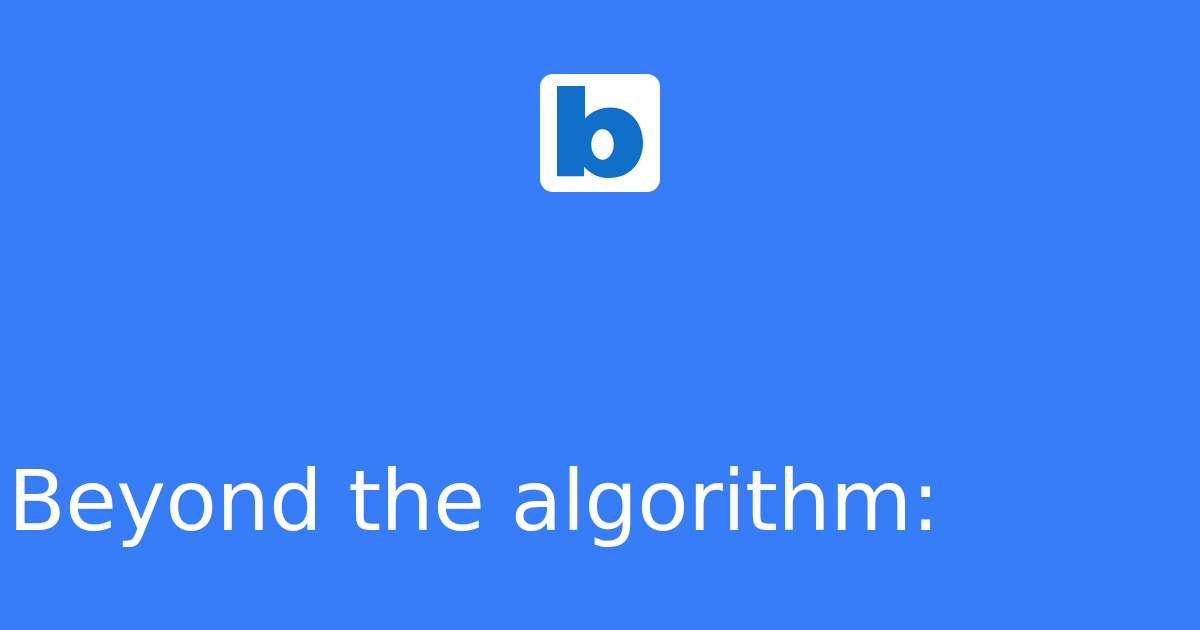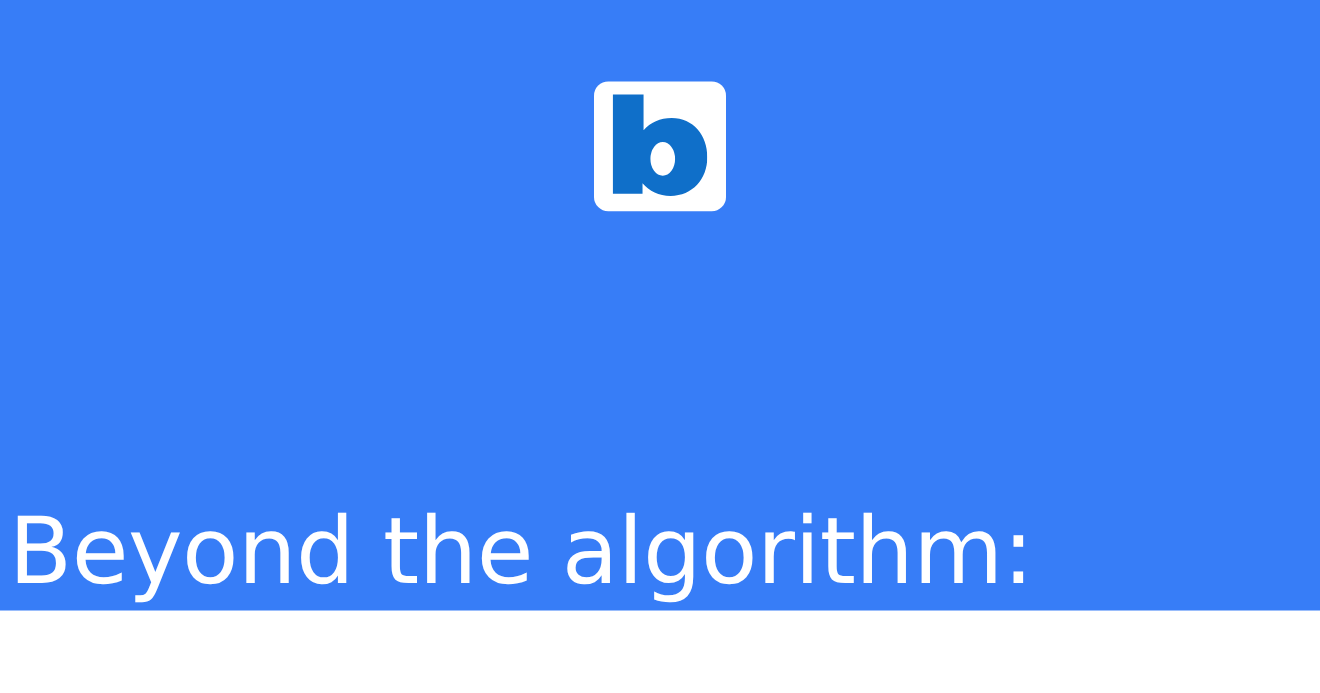--- a/index.html
+++ b/index.html
@@ -10,21 +10,21 @@
   body {
     width: 1200px;
     height: 630px;
     overflow: hidden;
     font-family: "DejaVu Sans", "Liberation Sans", sans-serif;
   }
 
   #card {
     position: relative;
     width: 1200px;
-    height: 555px;
+    height: 630px;
     background: #377df7;
     box-sizing: border-box;
     overflow: hidden;
   }
 
   
   #logo-wrap {
     position: absolute;
     left: 0;
     right: 0;

